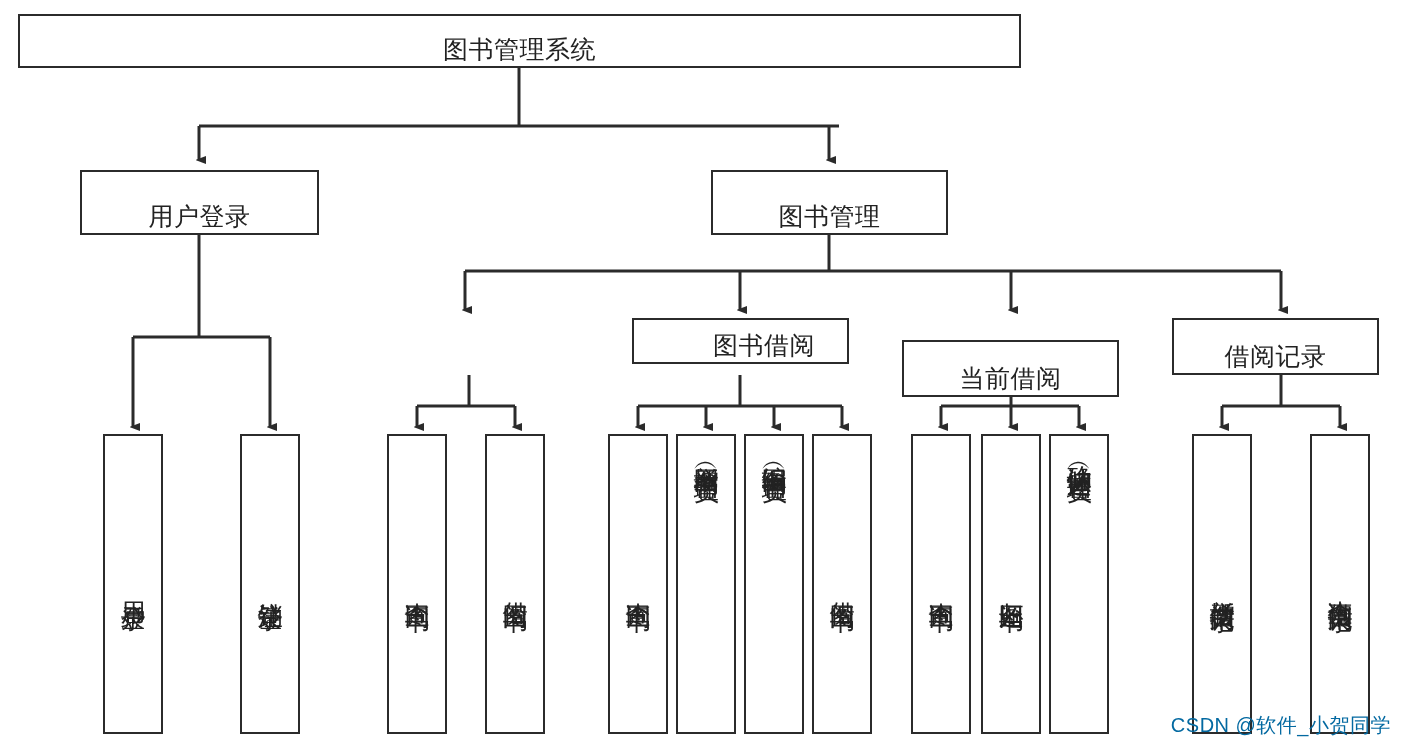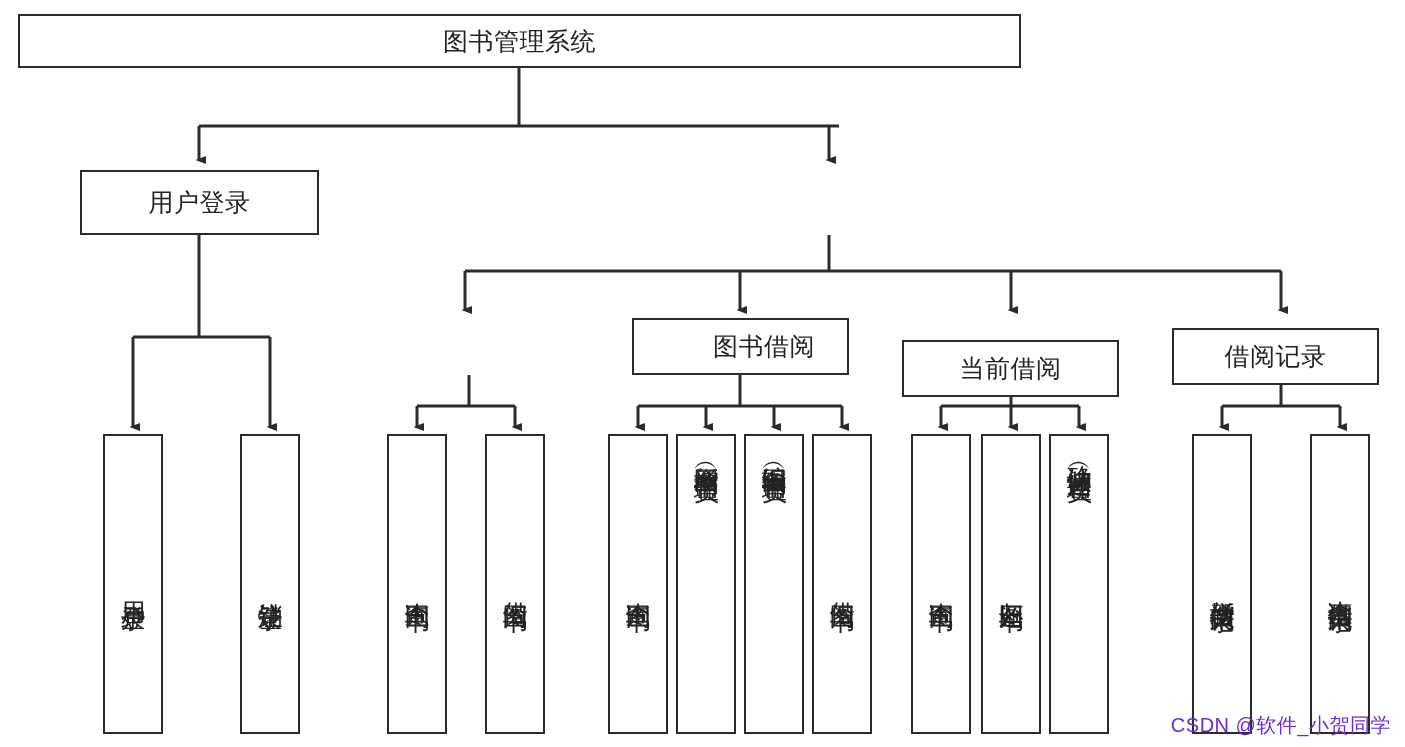--- a/index.html
+++ b/index.html
@@ -24,21 +24,21 @@
     width: 1405px;
     height: 747px;
     pointer-events: none;
   }
   .node {
     position: absolute;
     box-sizing: border-box;
     border: 2px solid #2b2b2b;
     background: #ffffff;
     display: flex;
-    align-items: center;
+    align-items: flex-end;
     justify-content: center;
     color: #222222;
   }
   .node-h {
     font-size: 25px;
     letter-spacing: 0.5px;
     white-space: nowrap;
   }
   .node-root .node-h { font-size: 25px; }
   .node-v {
@@ -58,21 +58,21 @@
   }
   .leaf.mid {
     align-items: center;
     padding-top: 0;
   }
   .watermark {
     position: absolute;
     right: 14px;
     bottom: 8px;
     font-size: 20px;
-    color: #6d28d9;
+    color: #0369a1;
     white-space: nowrap;
     letter-spacing: 0.5px;
   }
 </style>
 </head>
 <body>
 
 <div id="canvas">
 
   <svg class="edges" viewBox="0 0 1405 747">
@@ -125,28 +125,31 @@
     </g>
   </svg>
 
   <div class="node node-root" style="left:18px; top:14px; width:1003px; height:54px;">
     <span class="node-h">图书管理系统</span>
   </div>
 
   <div class="node" style="left:80px; top:170px; width:239px; height:65px;">
     <span class="node-h">用户登录</span>
   </div>
+  <div class="node" style="left:711px; top:170px; width:237px; height:65px;">
+    <span class="node-h">图书管理</span>
+  </div>
 
-  <div class="node" style="left:632px; top:318px; width:217px; height:57px;padding-left:47px;">
+  <div class="node" style="left:632px; top:318px; width:217px; height:46px;padding-left:47px;">
     <span class="node-h">图书借阅</span>
   </div>
   <div class="node" style="left:902px; top:318px; width:217px; height:57px;margin-top:22px;">
     <span class="node-h">当前借阅</span>
   </div>
-  <div class="node" style="left:1172px; top:328px; width:207px; height:57px;">
+  <div class="node" style="left:1172px; top:318px; width:207px; height:57px;">
     <span class="node-h">借阅记录</span>
   </div>
 
   <div class="node leaf mid" style="left:103px; top:434px; width:60px; height:300px;">
     <span class="node-v">用户登录</span>
   </div>
   <div class="node leaf mid" style="left:240px; top:434px; width:60px; height:300px;">
     <span class="node-v">注销登录</span>
   </div>
 

